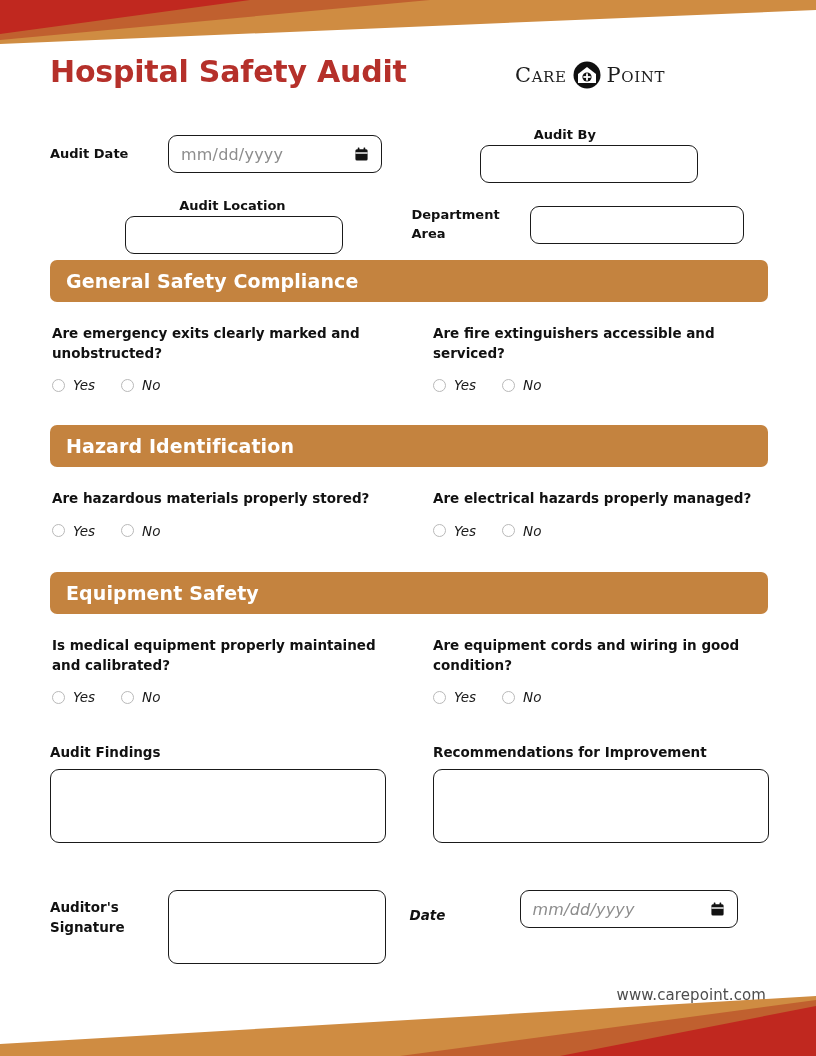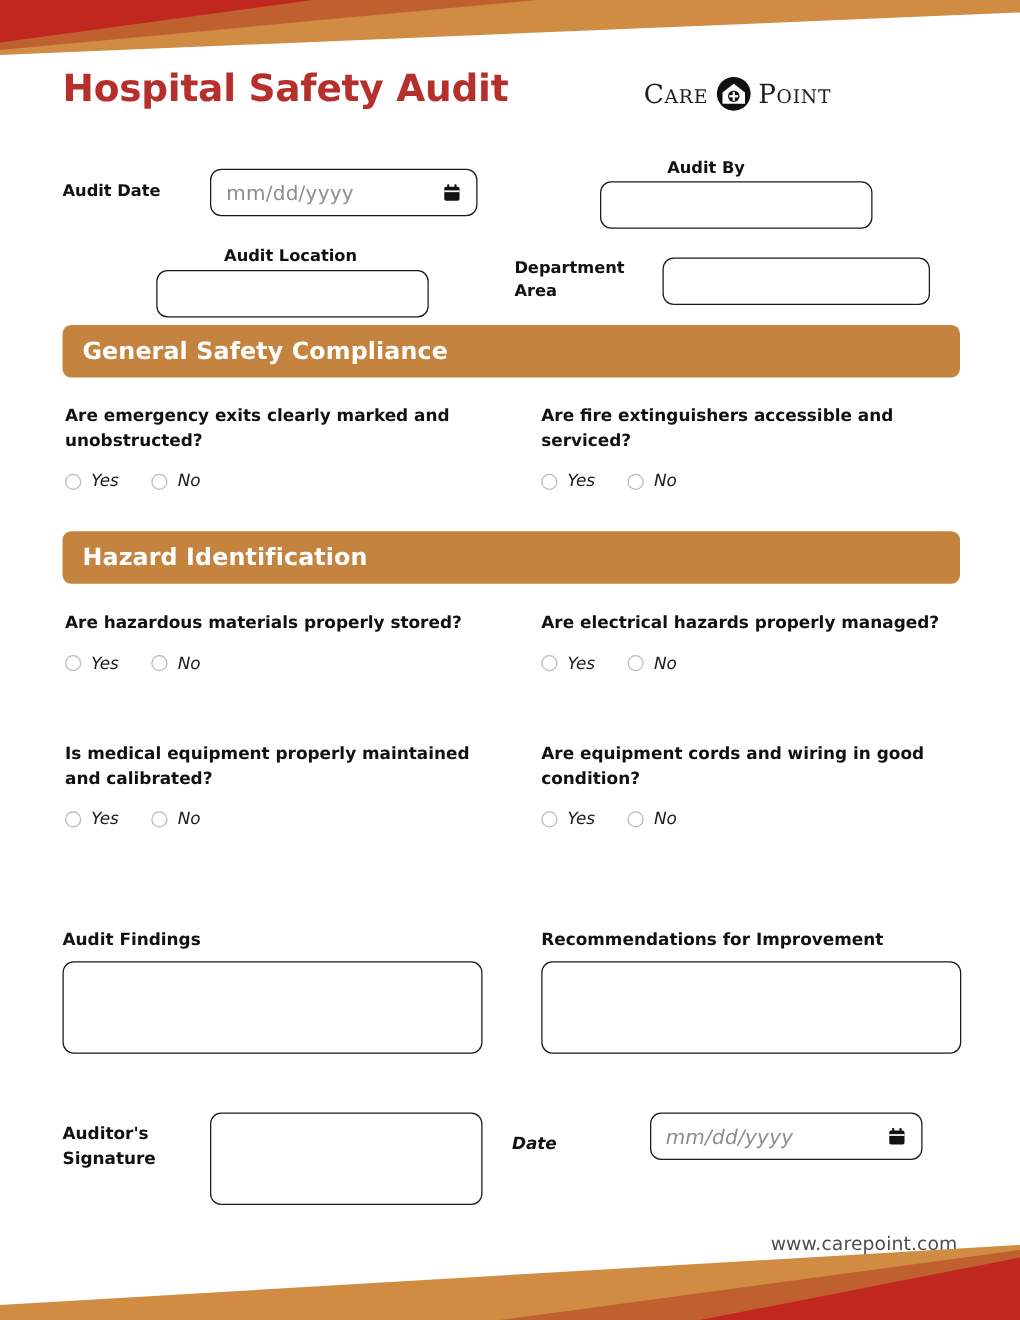--- a/index.html
+++ b/index.html
@@ -402,20 +402,23 @@
           <label class="radio-opt">
             <span class="radio-dot"></span>
             <span class="radio-label">No</span>
           </label>
         </div>
       </div>
     </div>
   </div>
 
   <div class="section" style="top:572px;">
+    <div class="section-bar">
+      <span class="section-bar-title">Equipment Safety</span>
+    </div>
     <div class="qgrid">
       <div class="qcol qcol-left">
         <div class="qtext">Is medical equipment properly maintained and calibrated?</div>
         <div class="radio-row">
           <label class="radio-opt">
             <span class="radio-dot"></span>
             <span class="radio-label">Yes</span>
           </label>
           <label class="radio-opt">
             <span class="radio-dot"></span>

